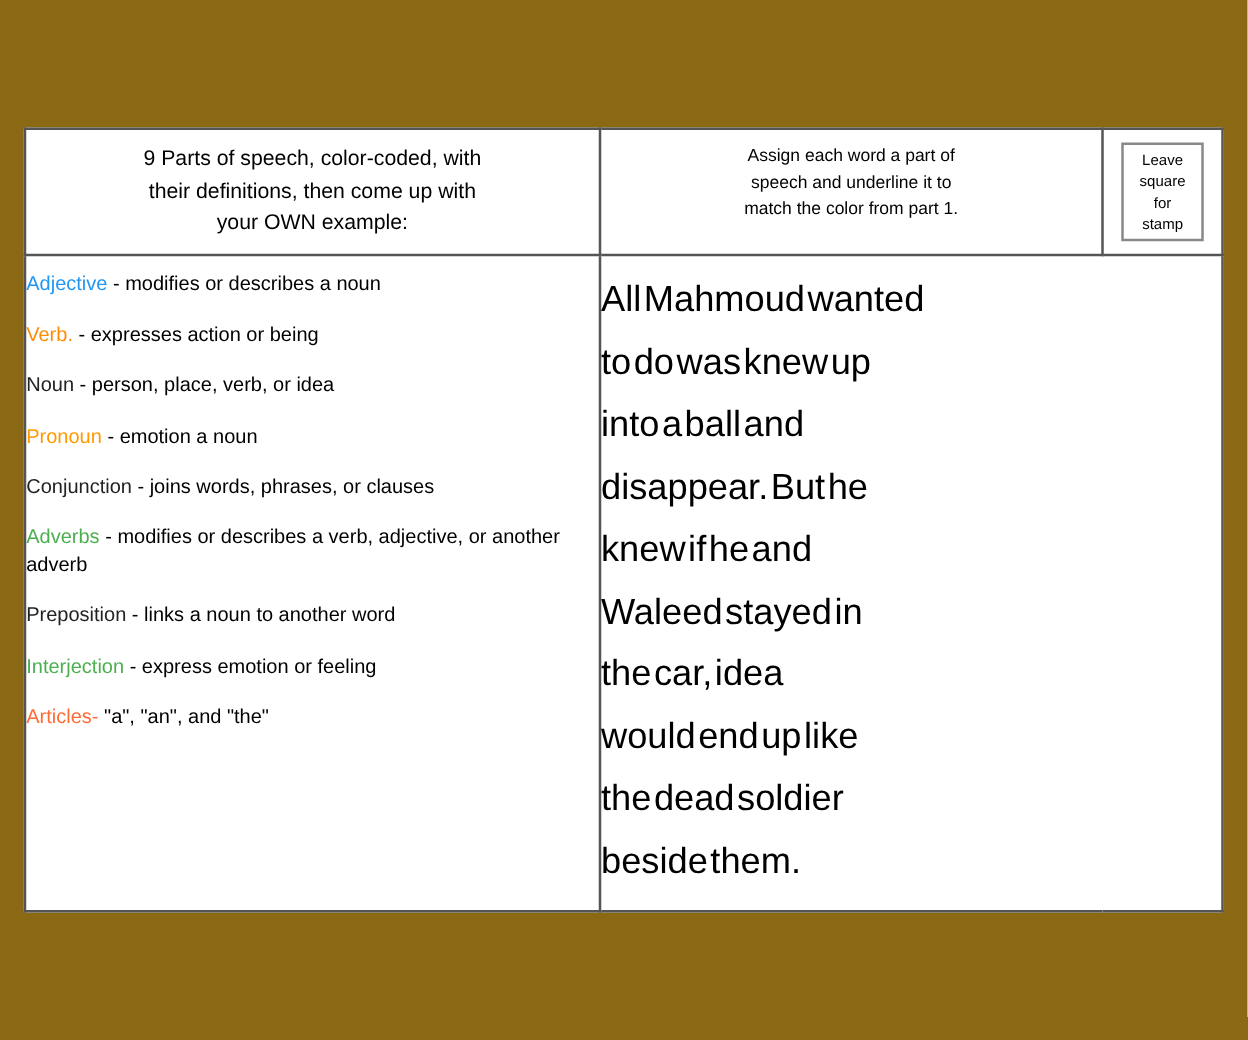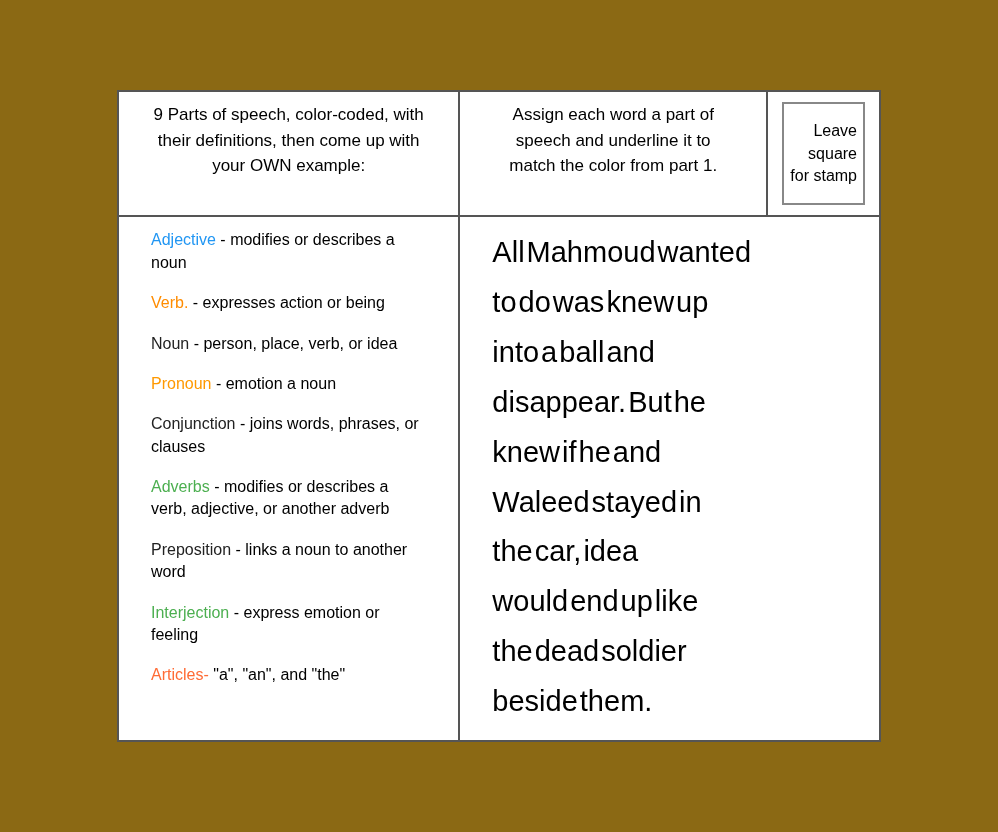--- a/index.html
+++ b/index.html
@@ -12,21 +12,21 @@
       width: 998px;
       height: 832px;
       background-color: #8B6914;
       display: flex;
       align-items: center;
       justify-content: center;
       font-family: Arial, sans-serif;
     }
 
     .main-table {
-      width: 764px;
+      width: 960px;
       border-collapse: collapse;
       background: white;
       border: 2px solid #555;
     }
 
     .header-row td {
       border: 2px solid #555;
       vertical-align: top;
       padding: 10px 14px;
     }
@@ -35,38 +35,38 @@
       width: 48%;
       text-align: center;
       font-size: 17px;
       line-height: 1.5;
       border-right: 2px solid #555 !important;
     }
 
     .header-right {
       width: 42%;
       text-align: center;
-      font-size: 17px;
+      font-size: 14px;
       line-height: 1.5;
     }
 
     .header-stamp {
       width: 10%;
       border: 2px solid #555;
       padding: 6px 8px;
       text-align: center;
       font-size: 13px;
       line-height: 1.4;
       vertical-align: top;
     }
 
     .content-row td {
       border: 2px solid #555;
       vertical-align: top;
-      padding: 12px 32px;
+      padding: 12px 0;
     }
 
     .left-col {
       width: 48%;
       border-right: 2px solid #555 !important;
     }
 
     .right-col {
       width: 52%;
       font-size: 30px;
@@ -108,24 +108,24 @@
       flex-wrap: nowrap;
       margin-bottom: 2px;
     }
 
     .word {
       display: inline-block;
     }
 
     .stamp-box {
       border: 2px solid #888;
-      padding: 16px 6px;
-      font-size: 16px;
+      padding: 4px 6px;
+      font-size: 12px;
       line-height: 1.4;
-      text-align: right;
+      text-align: center;
     }
   </style>
 </head>
 <body>
 
 <table class="main-table">
   <tbody>
       <tr class="header-row">
     <td class="header-left">
       <span>

